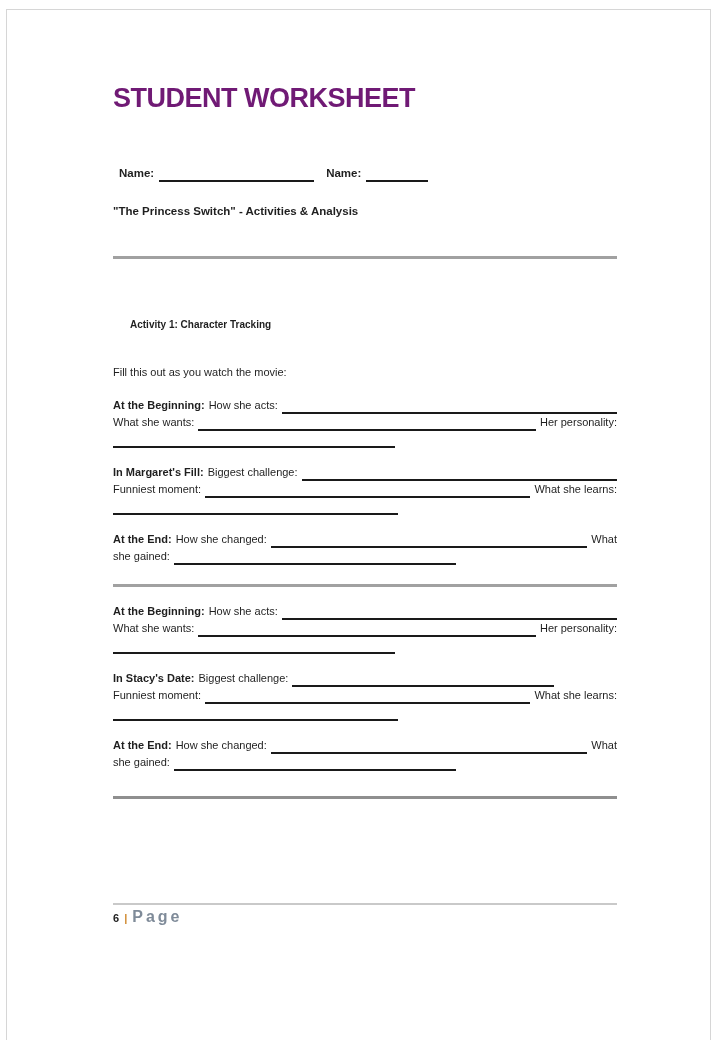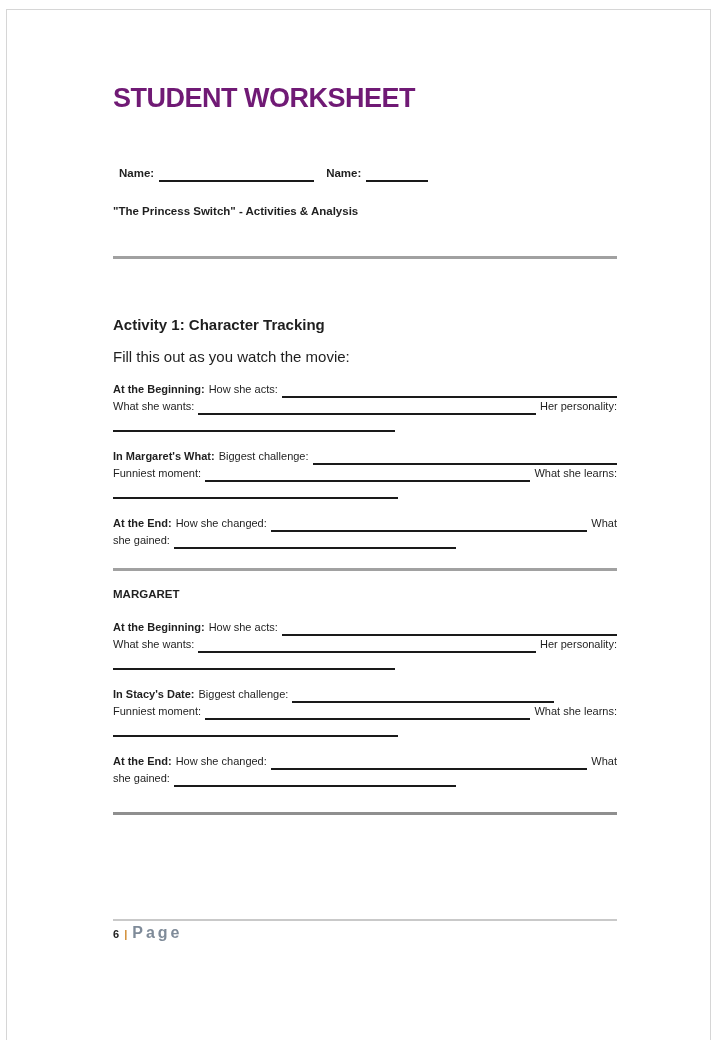--- a/index.html
+++ b/index.html
@@ -35,24 +35,24 @@
   .subtitle{
     margin-top:21px;font-size:11.5px;font-weight:700;line-height:17px;
   }
   .divider{
     margin-top:0;height:3px;background:#a1a1a1;width:504px;
   }
   .div1{margin-top:36px;}
   .div2{margin-top:19px;}
   .div3{margin-top:25px;background:#8f8f8f;}
   .activity-heading{
-    margin-top:57px;font-size:15px;font-weight:700;line-height:17px;
+    margin-top:57px;font-size:10px;font-weight:700;line-height:17px;margin-left:17px;
   }
   .instructions{
-    margin-top:15px;font-size:15px;line-height:17px;
+    margin-top:31px;font-size:11px;line-height:17px;
   }
   .char-heading{
     margin-top:15px;font-size:11.5px;font-weight:700;line-height:17px;
   }
   .para{margin-top:16px;}
   .wline{
     display:flex;align-items:flex-end;height:17px;column-gap:4px;
   }
   .wline .seg{
     font-size:11px;line-height:17px;white-space:pre;flex:0 0 auto;
@@ -103,21 +103,21 @@
             <span class="seg">What she wants:</span>
             <span class="blank fill"></span>
             <span class="seg">Her personality:</span>
           </div>
           <div class="wline">
             <span class="blank" style="width: 282px;"></span>
           </div>
         </div>
         <div class="para">
           <div class="wline">
-            <span class="seg b">In Margaret's What:</span>
+            <span class="seg b">In Margaret's Fill:</span>
             <span class="seg">Biggest challenge:</span>
             <span class="blank fill"></span>
           </div>
           <div class="wline">
             <span class="seg">Funniest moment:</span>
             <span class="blank fill"></span>
             <span class="seg">What she learns:</span>
           </div>
           <div class="wline">
             <span class="blank" style="width: 285px;"></span>
@@ -129,21 +129,20 @@
             <span class="seg">How she changed:</span>
             <span class="blank fill"></span>
             <span class="seg">What</span>
           </div>
           <div class="wline">
             <span class="seg">she gained:</span>
             <span class="blank" style="width: 282px;"></span>
           </div>
         </div>
         <div class="divider div2"></div>
-        <div class="char-heading">MARGARET</div>
         <div class="para">
           <div class="wline">
             <span class="seg b">At the Beginning:</span>
             <span class="seg">How she acts:</span>
             <span class="blank fill"></span>
           </div>
           <div class="wline">
             <span class="seg">What she wants:</span>
             <span class="blank fill"></span>
             <span class="seg">Her personality:</span>

